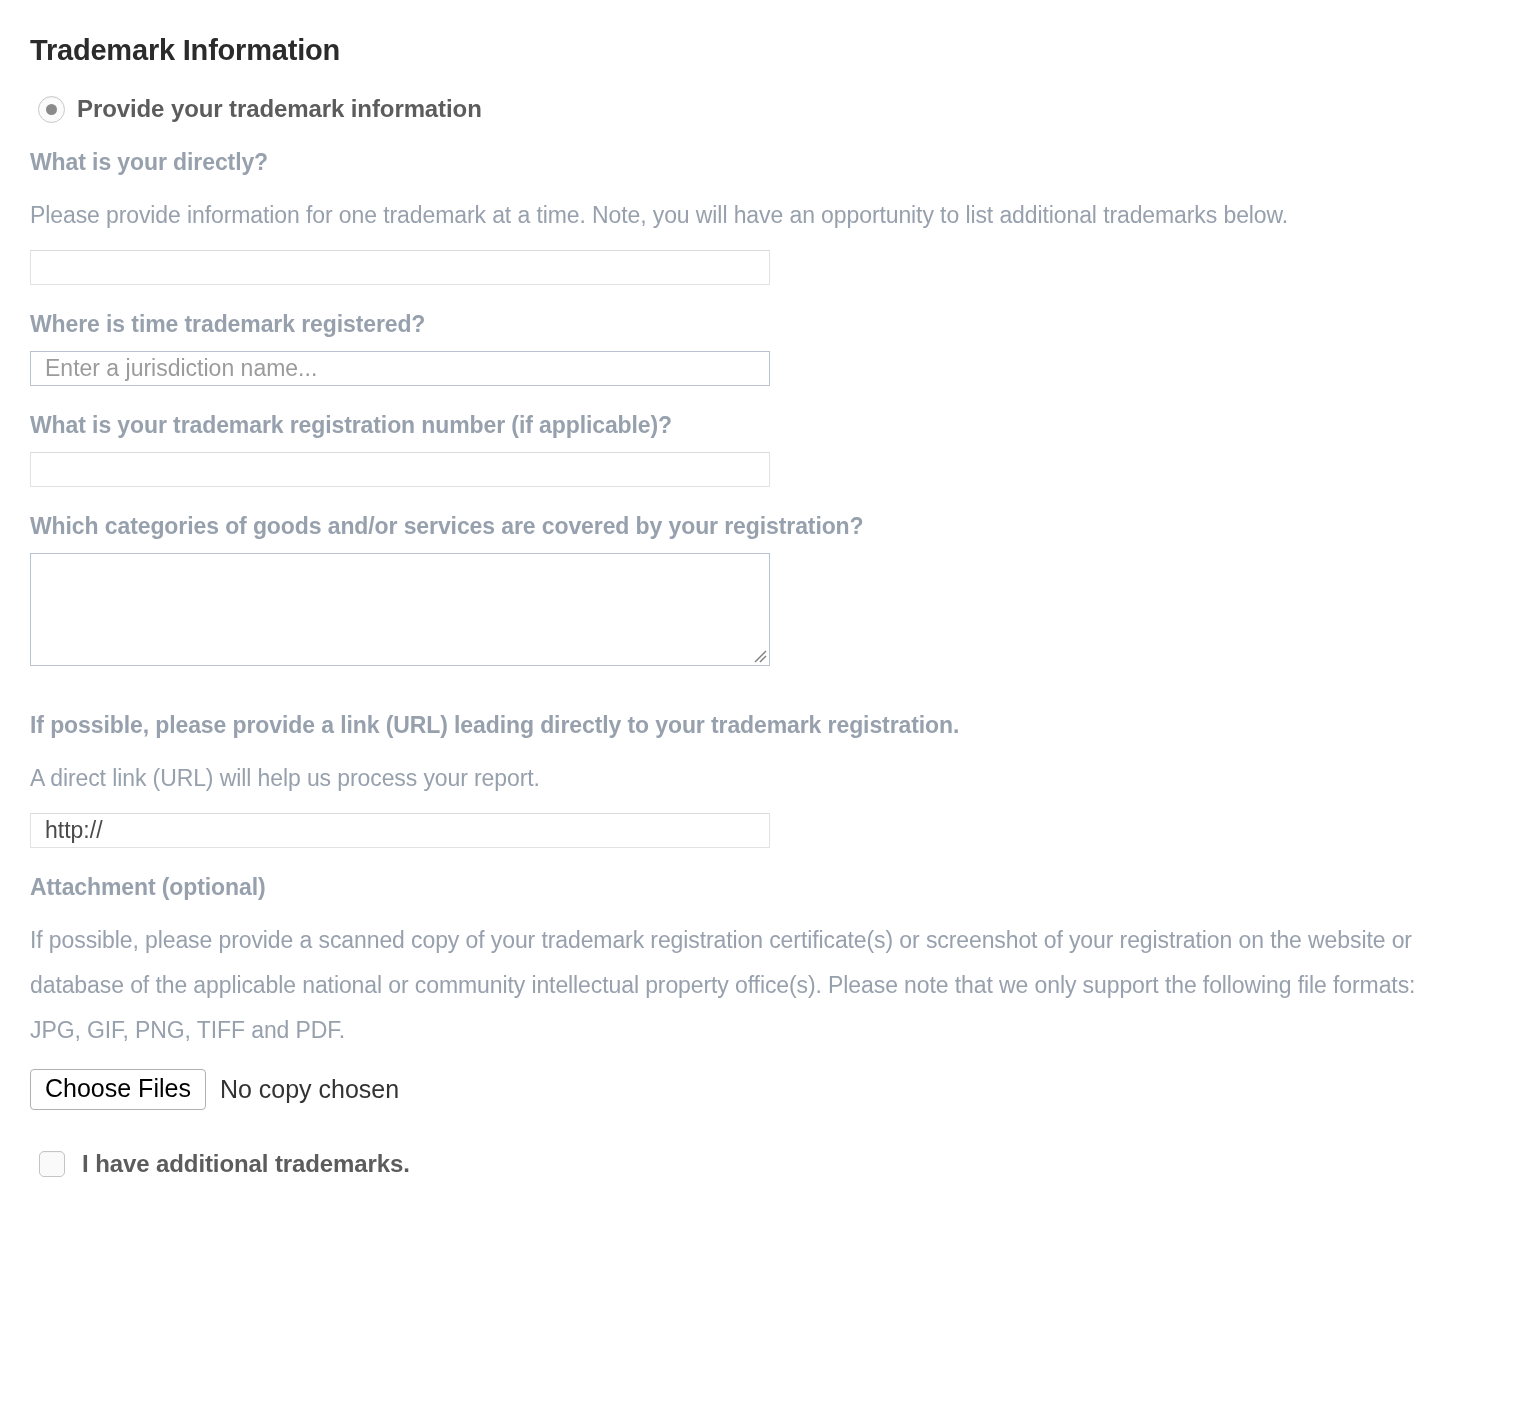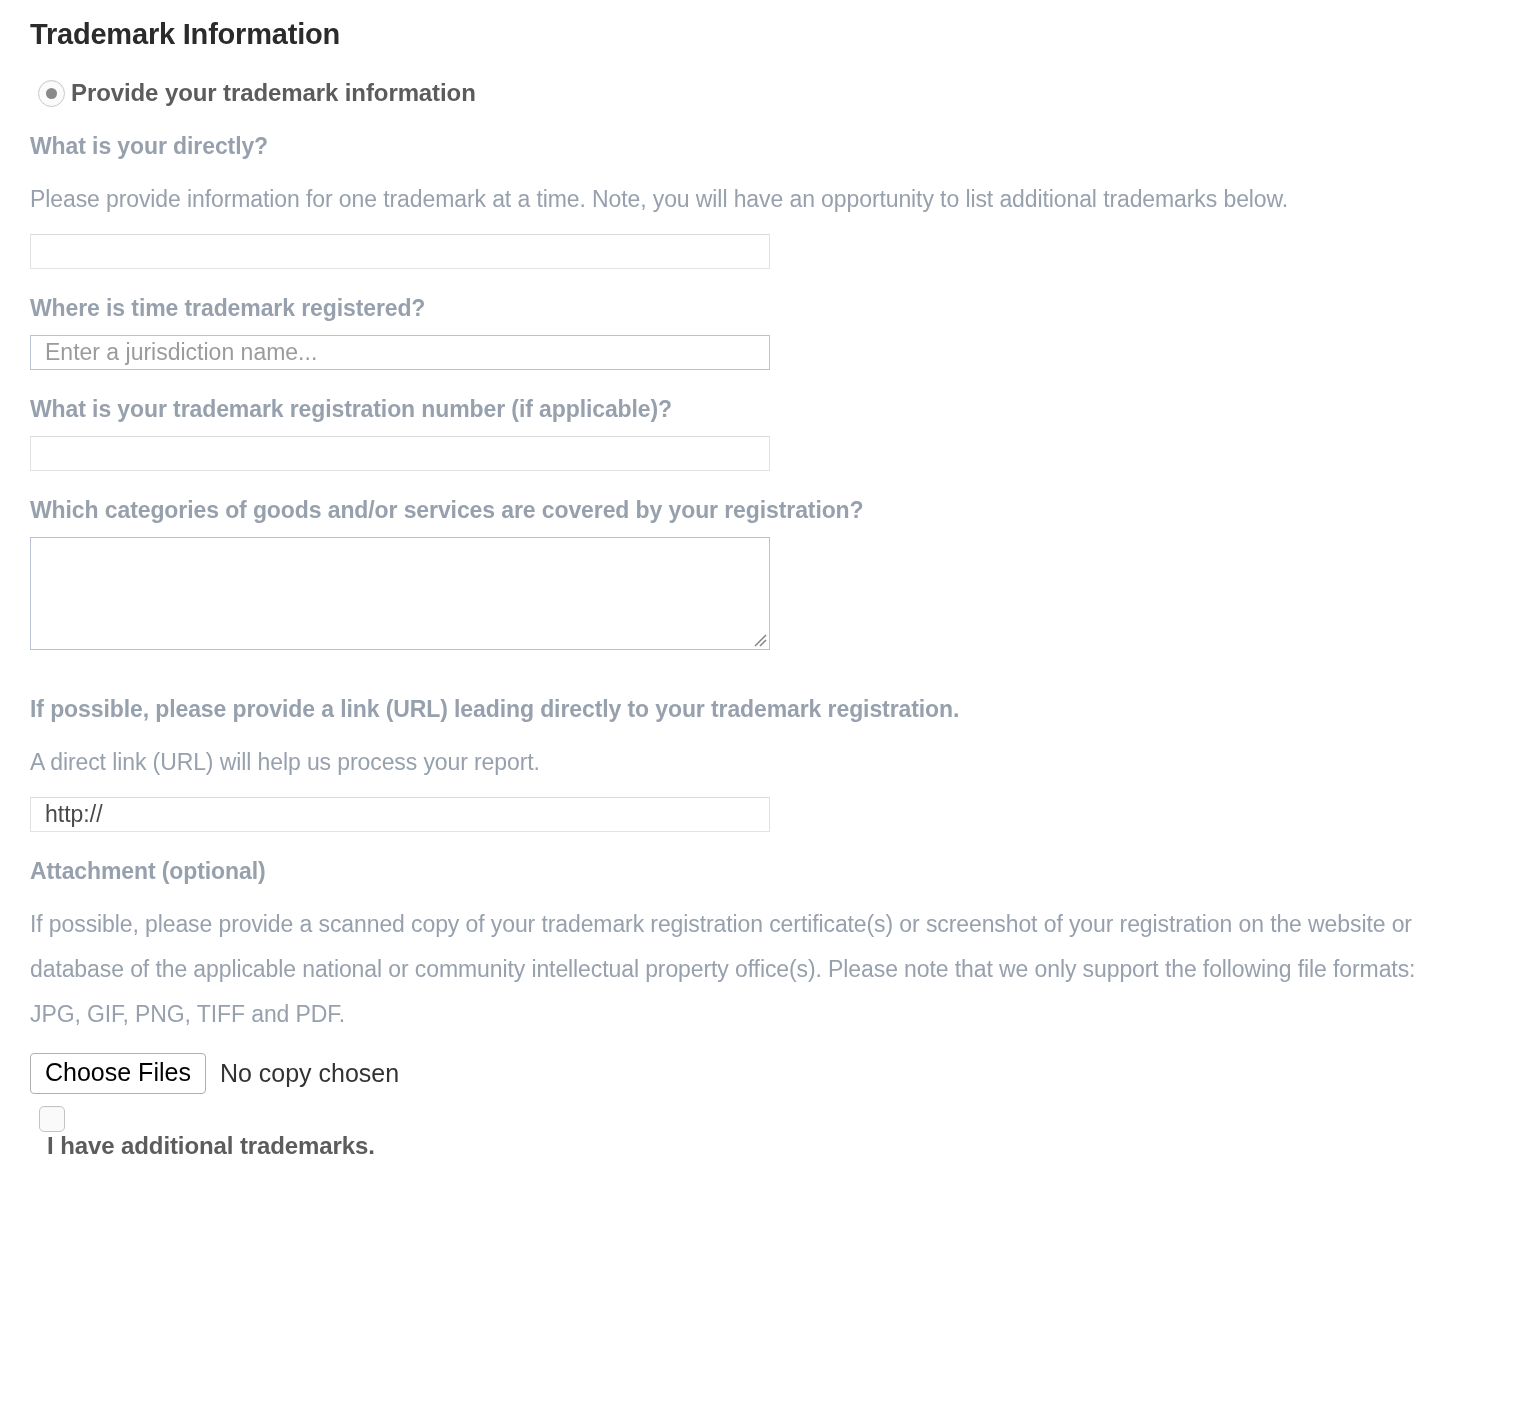--- a/index.html
+++ b/index.html
@@ -21,21 +21,21 @@
     padding: 0 30px;
   }
 
   
   .page-title {
     font-size: 29px;
     font-weight: bold;
     color: #2b2b2b;
     letter-spacing: -0.2px;
     margin: 0;
-    padding-top: 16px;
+    padding-top: 32px;
     line-height: 36px;
   }
 
   
   .radio-row {
     display: flex;
     align-items: center;
     margin-top: 27px;
   }
   .radio-outer {
@@ -51,21 +51,21 @@
     flex: none;
     margin-left: 8px;
   }
   .radio-dot {
     width: 11px;
     height: 11px;
     border-radius: 50%;
     background: #8a8a8a;
   }
   .radio-label {
-    margin-left: 6px;
+    margin-left: 12px;
     font-size: 24px;
     font-weight: bold;
     color: #5c5c5c;
     letter-spacing: -0.1px;
   }
 
   
   .field-label {
     font-size: 23px;
     font-weight: bold;
@@ -149,22 +149,22 @@
   }
   .file-status {
     font-size: 25px;
     color: #333333;
     margin-left: 14px;
   }
 
   
   .check-row {
     display: flex;
-    margin-top: 12px;
-    flex-direction: column;
+    align-items: center;
+    margin-top: 40px;
   }
   .checkbox-box {
     width: 26px;
     height: 26px;
     border: 1px solid #c4c4c4;
     border-radius: 5px;
     background: #fafafa;
     box-shadow: inset 0 1px 1px rgba(0,0,0,0.03);
     flex: none;
     margin-left: 9px;

